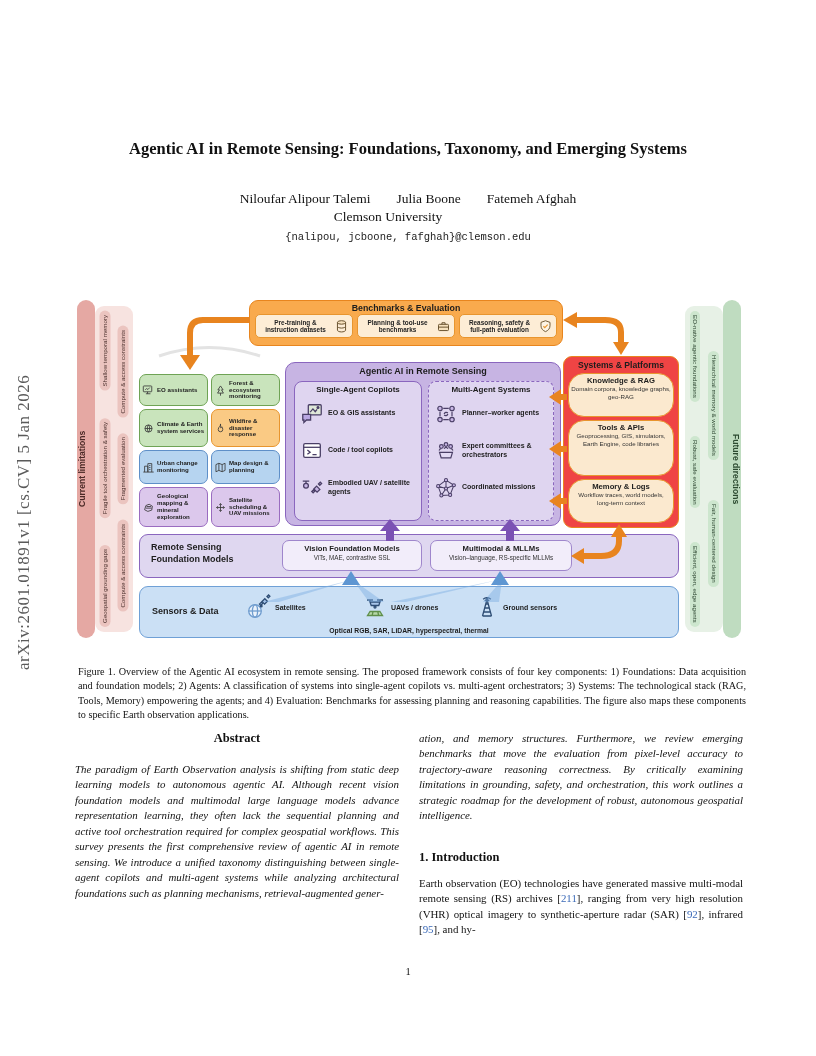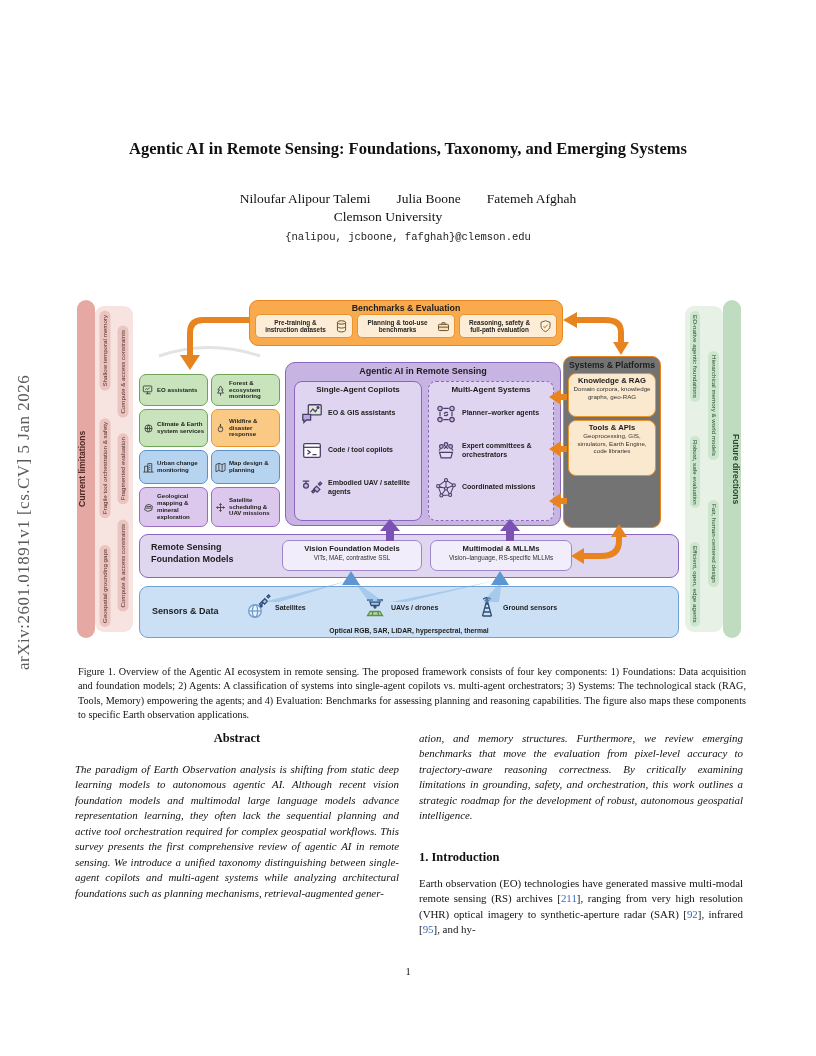--- a/index.html
+++ b/index.html
@@ -65,24 +65,24 @@
   .agentic-title{font-size:9px;font-weight:bold;text-align:center;margin-top:3px;color:#1d1d1d;}
   .agent-sub{position:absolute;top:18px;height:140px;width:128px;background:#DFD5F0;
     border:1.2px solid #8A66BE;border-radius:8px;box-sizing:border-box;}
   .agent-sub.single{left:8px;}
   .agent-sub.multi{left:142px;width:126px;border-style:dashed;}
   .sub-title{font-size:8px;font-weight:bold;text-align:center;margin:3px 0 1px 0;color:#1d1d1d;}
   .sub-item{display:flex;align-items:center;gap:4px;padding:0 3px 0 5px;height:37px;}
   .sub-item-label{font-size:7px;font-weight:bold;line-height:1.15;color:#222;}
 
   
-  .systems{position:absolute;left:490px;top:62px;width:98px;height:172px;background:#737373;
+  .systems{position:absolute;left:490px;top:62px;width:116px;height:172px;background:#ef4444;
     border:1.6px solid #E8851E;border-radius:9px;box-sizing:border-box;z-index:2;}
   .sys-title{font-size:8.6px;font-weight:bold;text-align:center;margin-top:3px;color:#1d1d1d;}
-  .sys-item{margin:3px 4px 0 4px;background:#FBE9CF;border:1px solid #E8952E;border-radius:8px;
+  .sys-item{margin:3px 4px 0 4px;background:#FBE9CF;border:1px solid #E8952E;border-radius:16px;
     text-align:center;padding:2px 2px;box-sizing:border-box;}
   .sys-item-title{font-size:7.7px;font-weight:bold;color:#1d1d1d;}
   .sys-item-desc{font-size:6.2px;line-height:1.22;color:#333;}
 
   
   .foundation{position:absolute;left:66px;top:240px;width:540px;height:44px;background:#DFD7F0;
     border:1.4px solid #8A66BE;border-radius:9px;box-sizing:border-box;z-index:2;}
   .found-label{position:absolute;left:11px;top:6px;width:100px;font-size:9px;font-weight:bold;line-height:1.35;color:#1d1d1d;}
   .found-item{position:absolute;top:5px;height:31px;background:#F2EDFA;border:1px solid #9F86CC;
     border-radius:7px;text-align:center;padding-top:3px;box-sizing:border-box;}
@@ -323,20 +323,24 @@
     <div class="systems">
       <div class="sys-title">Systems &amp; Platforms</div>
       <div class="sys-item" style="height:44px;">
         <div class="sys-item-title">Knowledge &amp; RAG</div>
         <div class="sys-item-desc">Domain corpora, knowledge graphs, geo-RAG</div>
       </div>
       <div class="sys-item" style="height:56px;">
         <div class="sys-item-title">Tools &amp; APIs</div>
         <div class="sys-item-desc">Geoprocessing, GIS, simulators, Earth Engine, code libraries</div>
       </div>
+      <div class="sys-item" style="height:44px;">
+        <div class="sys-item-title">Memory &amp; Logs</div>
+        <div class="sys-item-desc">Workflow traces, world models, long-term context</div>
+      </div>
     </div>
 
     <div class="foundation">
       <div class="found-label">Remote Sensing Foundation Models</div>
       <div class="found-item vision">
         <div class="found-item-title">Vision Foundation Models</div>
         <div class="found-item-desc">ViTs, MAE, contrastive SSL</div>
       </div>
       <div class="found-item mllm">
         <div class="found-item-title">Multimodal &amp; MLLMs</div>

